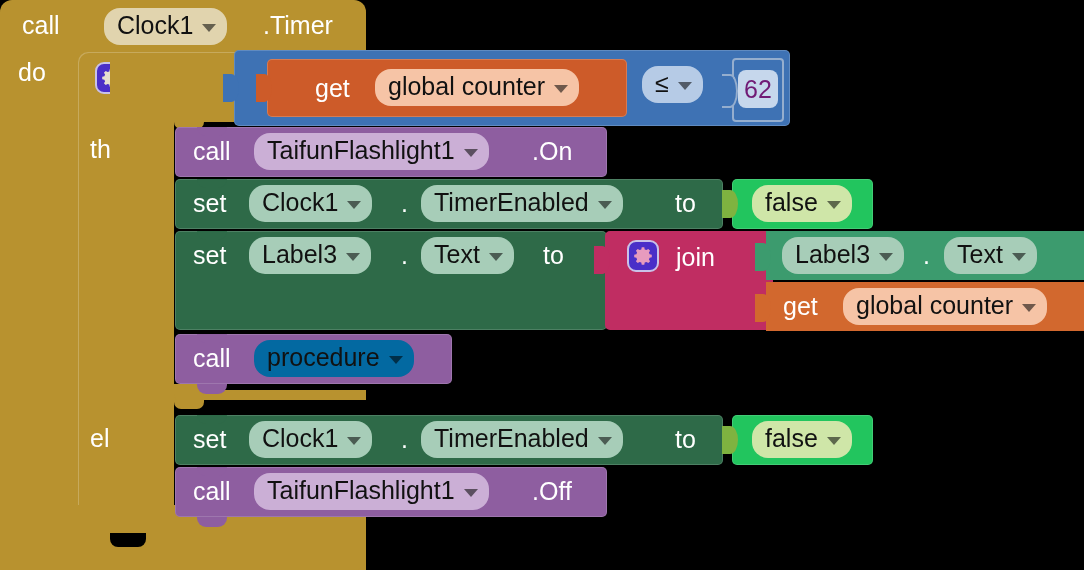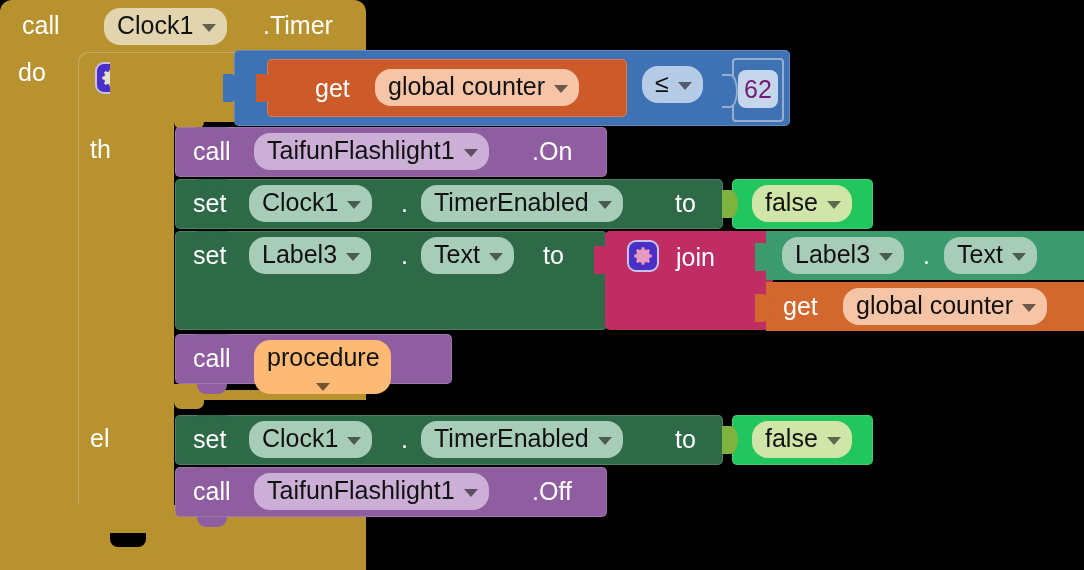--- a/index.html
+++ b/index.html
@@ -134,21 +134,21 @@
   #l3-comp{position:absolute;left:16px;top:6px;background:#A7CDB8;}
   #l3-dot{position:absolute;left:157px;top:12px;}
   #l3-prop{position:absolute;left:178px;top:6px;background:#A7CDB8;}
 
   #get-counter-2{left:766px;top:282px;width:318px;height:49px;}
   #get-2-text{position:absolute;left:17px;top:12px;}
   #get-2-field{position:absolute;left:77px;top:6px;background:#F6C4A6;}
 
   #call-proc{left:175px;top:334px;width:277px;height:50px;}
   #call-proc-text{position:absolute;left:18px;top:12px;}
-  #call-proc-field{position:absolute;left:79px;top:6px;background:#fdba74;flex-direction:column;}
+  #call-proc-field{position:absolute;left:79px;top:6px;background:#0369a1;}
 
   #set-timer-2{left:175px;top:415px;width:548px;height:50px;}
   #set-3-text{position:absolute;left:18px;top:12px;}
   #set-3-comp{position:absolute;left:74px;top:6px;background:#A7CDB8;}
   #set-3-dot{position:absolute;left:226px;top:12px;}
   #set-3-prop{position:absolute;left:246px;top:6px;background:#A7CDB8;}
   #set-3-to{position:absolute;left:500px;top:12px;}
   #false-2{left:732px;top:415px;width:141px;height:50px;}
   #false-2-field{position:absolute;left:20px;top:6px;background:#CFE6A8;}
 

